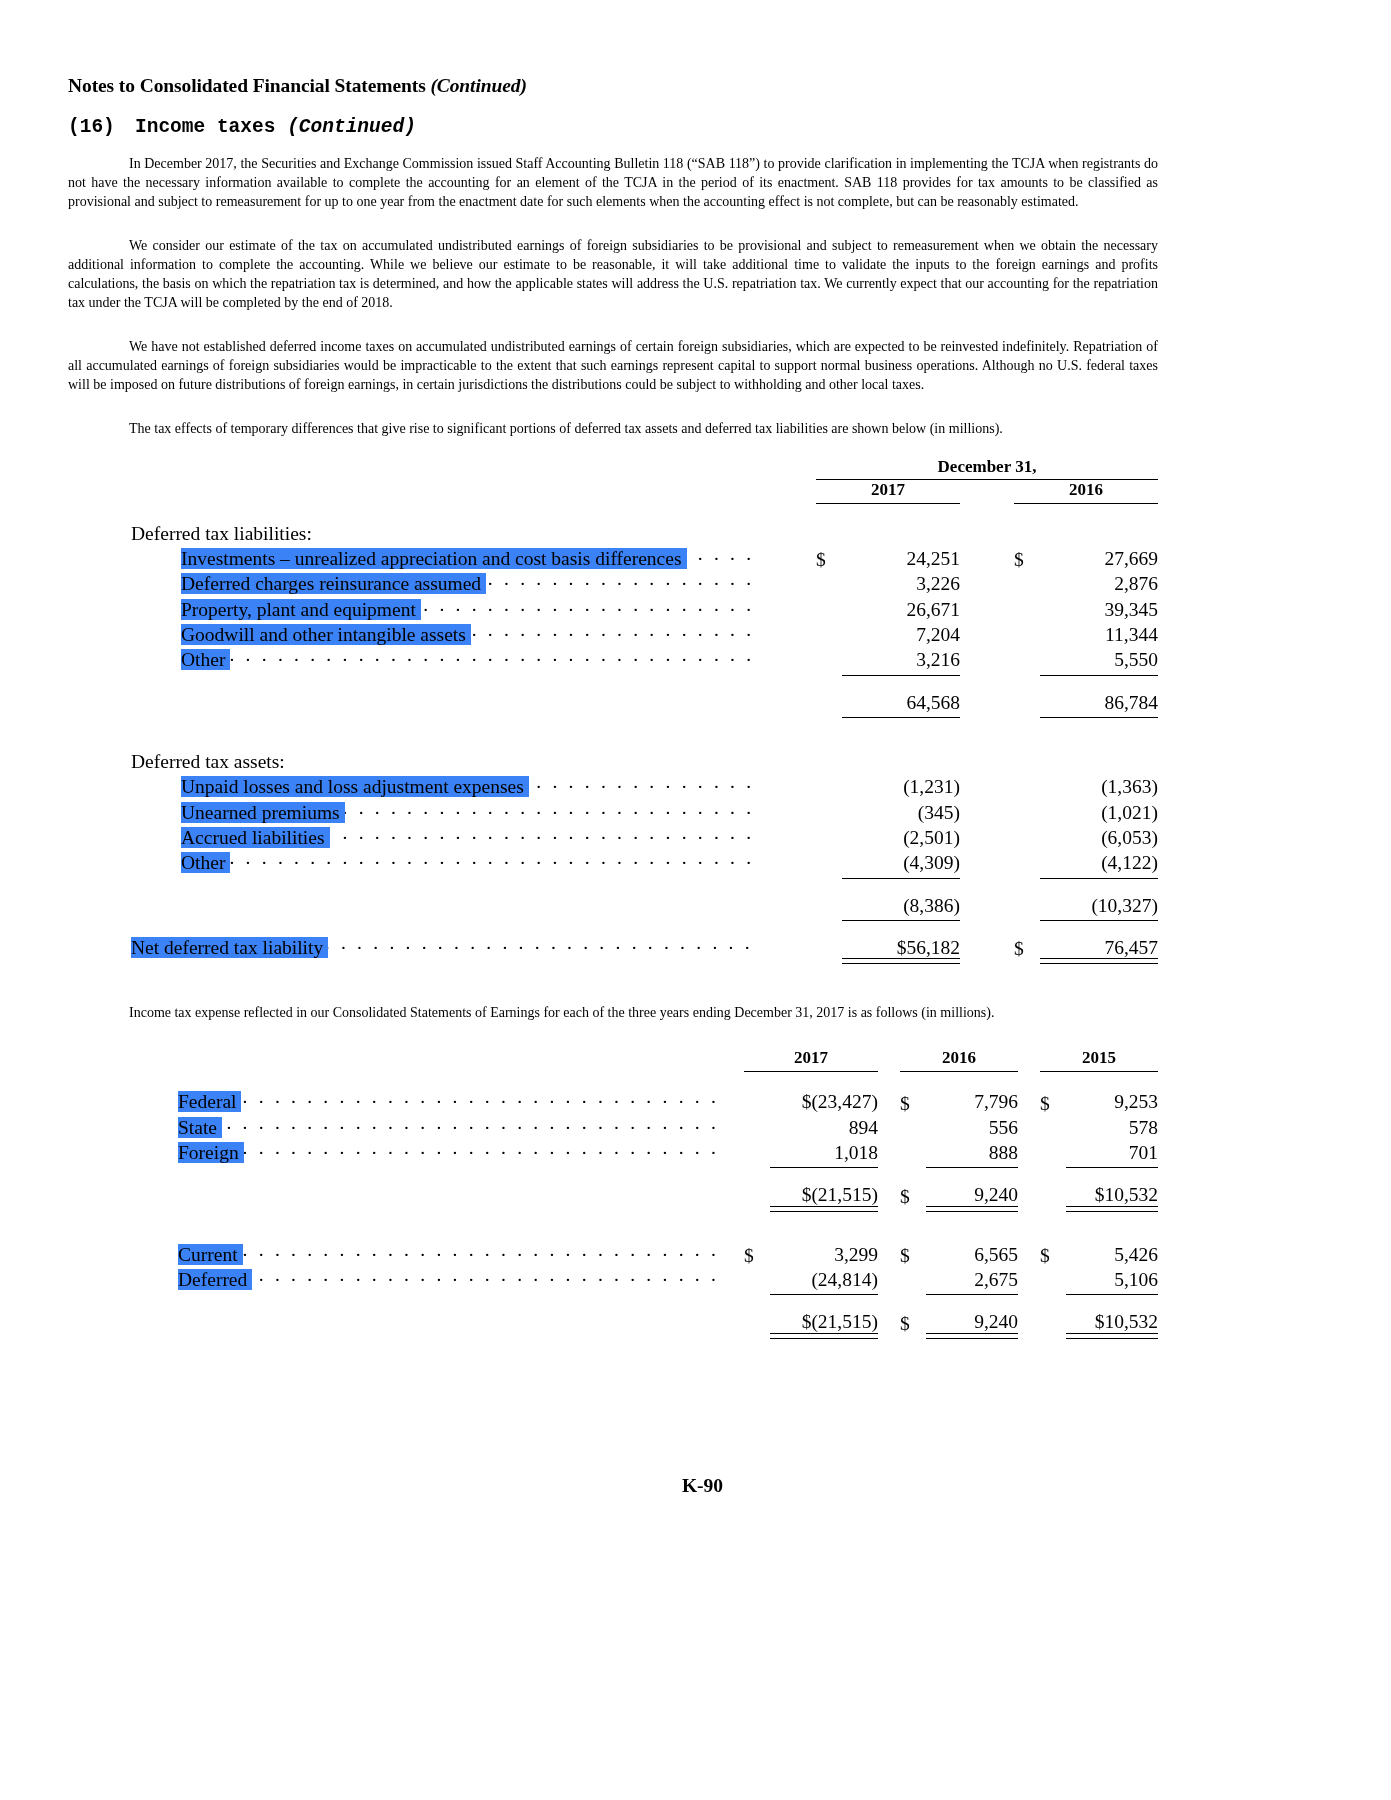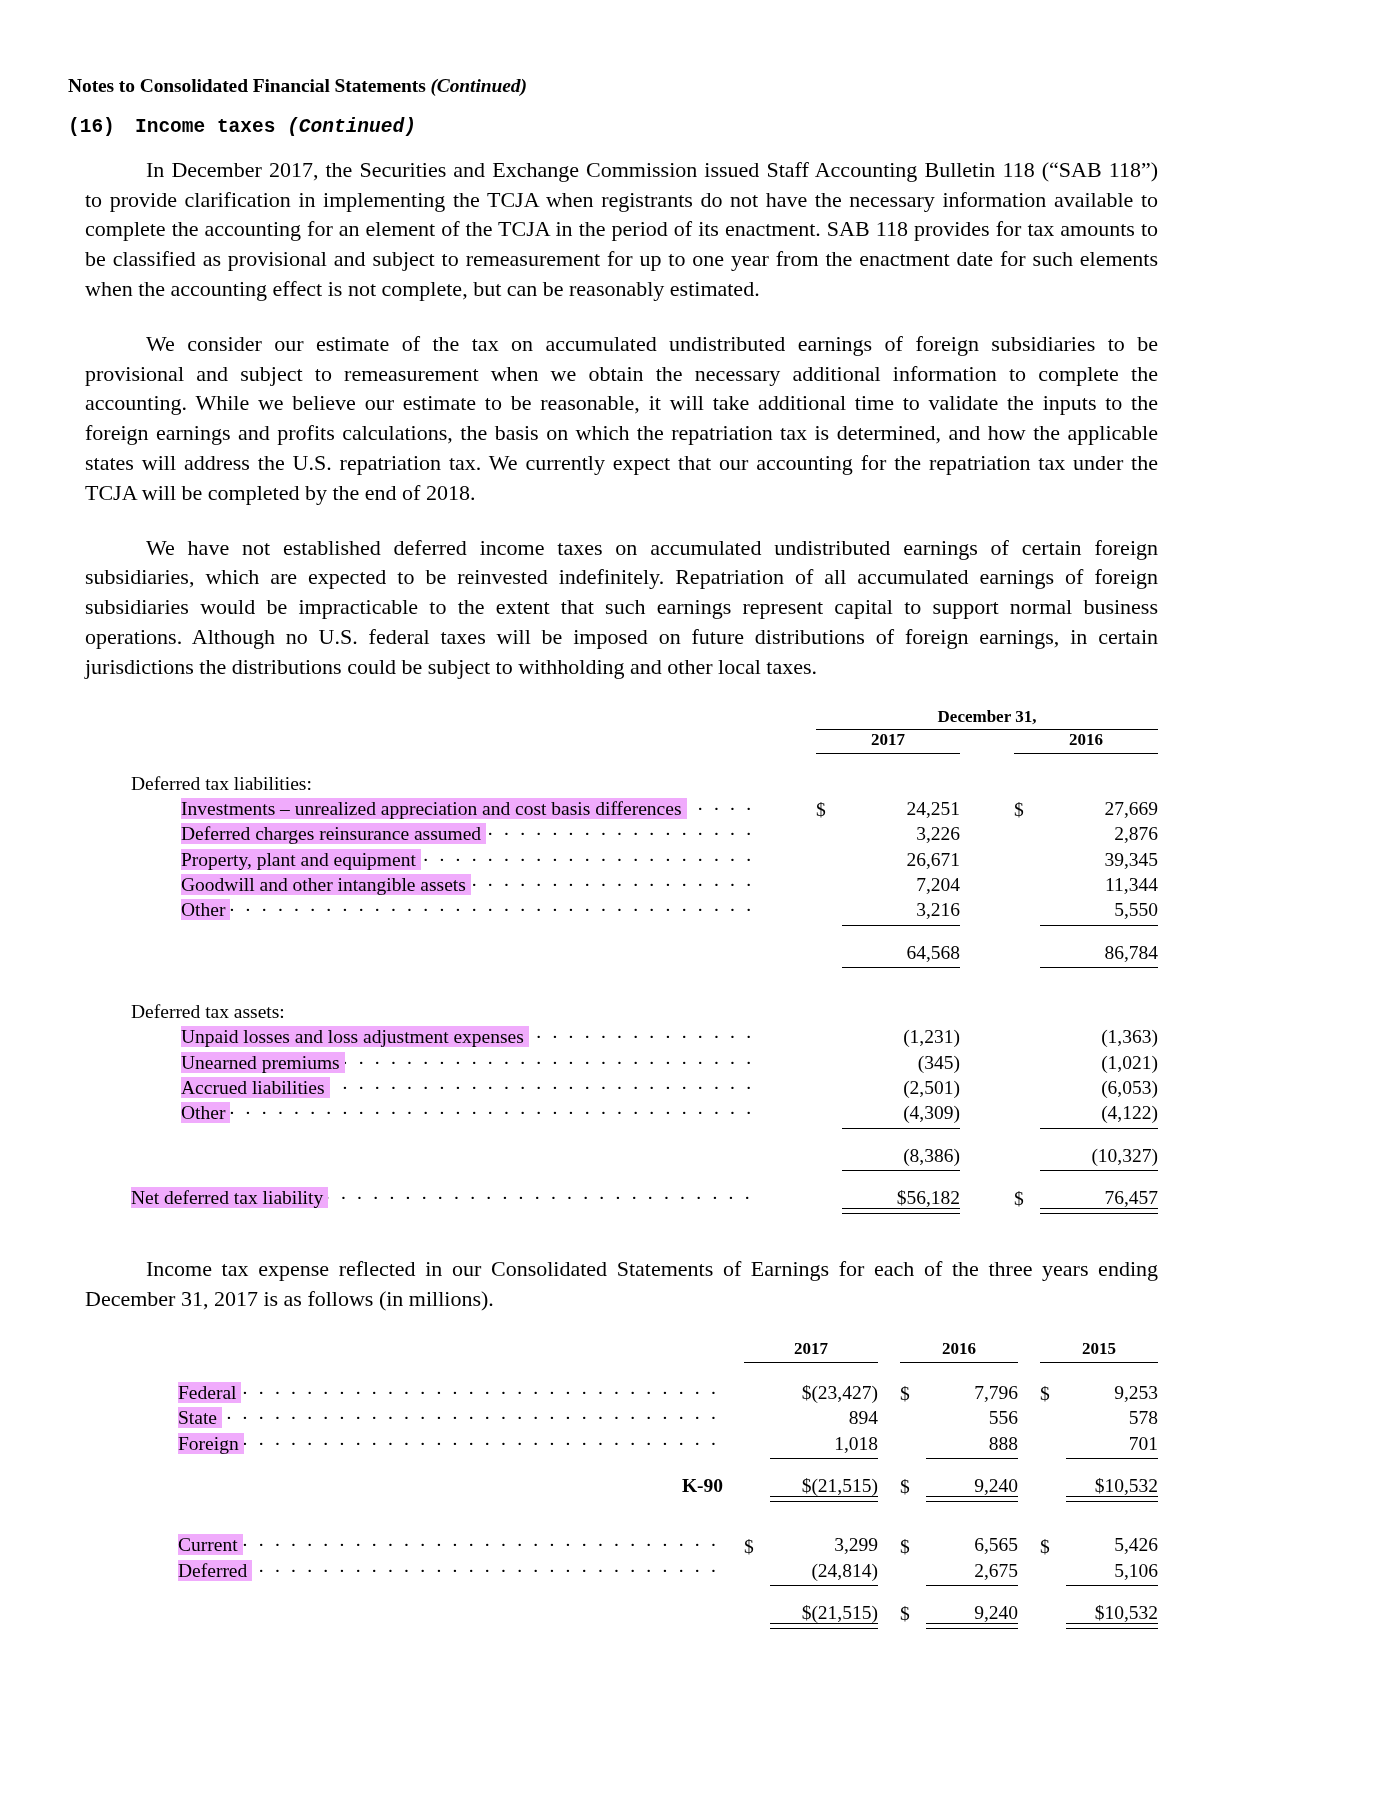--- a/index.html
+++ b/index.html
@@ -49,24 +49,24 @@
   }
   .note-num {
     width: 67px;
     flex: 0 0 67px;
   }
   .note-title .cont {
     font-style: italic;
     font-weight: bold;
   }
   p.para {
-    font-size: 22px;
+    font-size: 14px;
     line-height: 1.355;
     text-align: justify;
-    margin: 0 0 25px 17px;
+    margin: 0 0 25px 0;
     text-indent: 61px;
     hyphens: none;
   }
   p.para.tight {
     margin-bottom: 18px;
   }
   
   table.fin {
     border-collapse: collapse;
     font-size: 19.5px;
@@ -89,21 +89,21 @@
     padding-left: 113px;
   }
   .lbl-net {
     padding-left: 63px;
   }
   .leader {
     position: relative;
     overflow: hidden;
     width: 100%;
   }
-  .leader .txt { background: #f0abfc; position: relative; z-index: 2; padding-right: 5px;}
+  .leader .txt { background: #3b82f6; position: relative; z-index: 2; padding-right: 5px;}
   .leader .dots {
     position: absolute;
     left: 0; right: 0; bottom: 5px;
     z-index: 1;
     overflow: hidden;
     white-space: nowrap;
     letter-spacing: 3.2px;
     font-size: 19.5px;
     color: #000;
   }
@@ -184,20 +184,21 @@
       <span class="note-num">(16)</span>
       <span class="note-title">
         <span>Income taxes</span>
         <span class="cont">(Continued)</span>
       </span>
     </div>
 
     <p class="para">In December 2017, the Securities and Exchange Commission issued Staff Accounting Bulletin 118 (“SAB 118”) to provide clarification in implementing the TCJA when registrants do not have the necessary information available to complete the accounting for an element of the TCJA in the period of its enactment. SAB 118 provides for tax amounts to be classified as provisional and subject to remeasurement for up to one year from the enactment date for such elements when the accounting effect is not complete, but can be reasonably estimated.</p>
     <p class="para">We consider our estimate of the tax on accumulated undistributed earnings of foreign subsidiaries to be provisional and subject to remeasurement when we obtain the necessary additional information to complete the accounting. While we believe our estimate to be reasonable, it will take additional time to validate the inputs to the foreign earnings and profits calculations, the basis on which the repatriation tax is determined, and how the applicable states will address the U.S. repatriation tax. We currently expect that our accounting for the repatriation tax under the TCJA will be completed by the end of 2018.</p>
     <p class="para">We have not established deferred income taxes on accumulated undistributed earnings of certain foreign subsidiaries, which are expected to be reinvested indefinitely. Repatriation of all accumulated earnings of foreign subsidiaries would be impracticable to the extent that such earnings represent capital to support normal business operations. Although no U.S. federal taxes will be imposed on future distributions of foreign earnings, in certain jurisdictions the distributions could be subject to withholding and other local taxes.</p>
+    <p class="para tight">The tax effects of temporary differences that give rise to significant portions of deferred tax assets and deferred tax liabilities are shown below (in millions).</p>
 
     <div class="tbl1-wrap">
       <table class="fin">
         <colgroup>
           <col style="width:auto">
           <col class="colgap">
           <col style="width:26px">
           <col class="c-num-1">
           <col class="colgap">
           <col style="width:26px">

